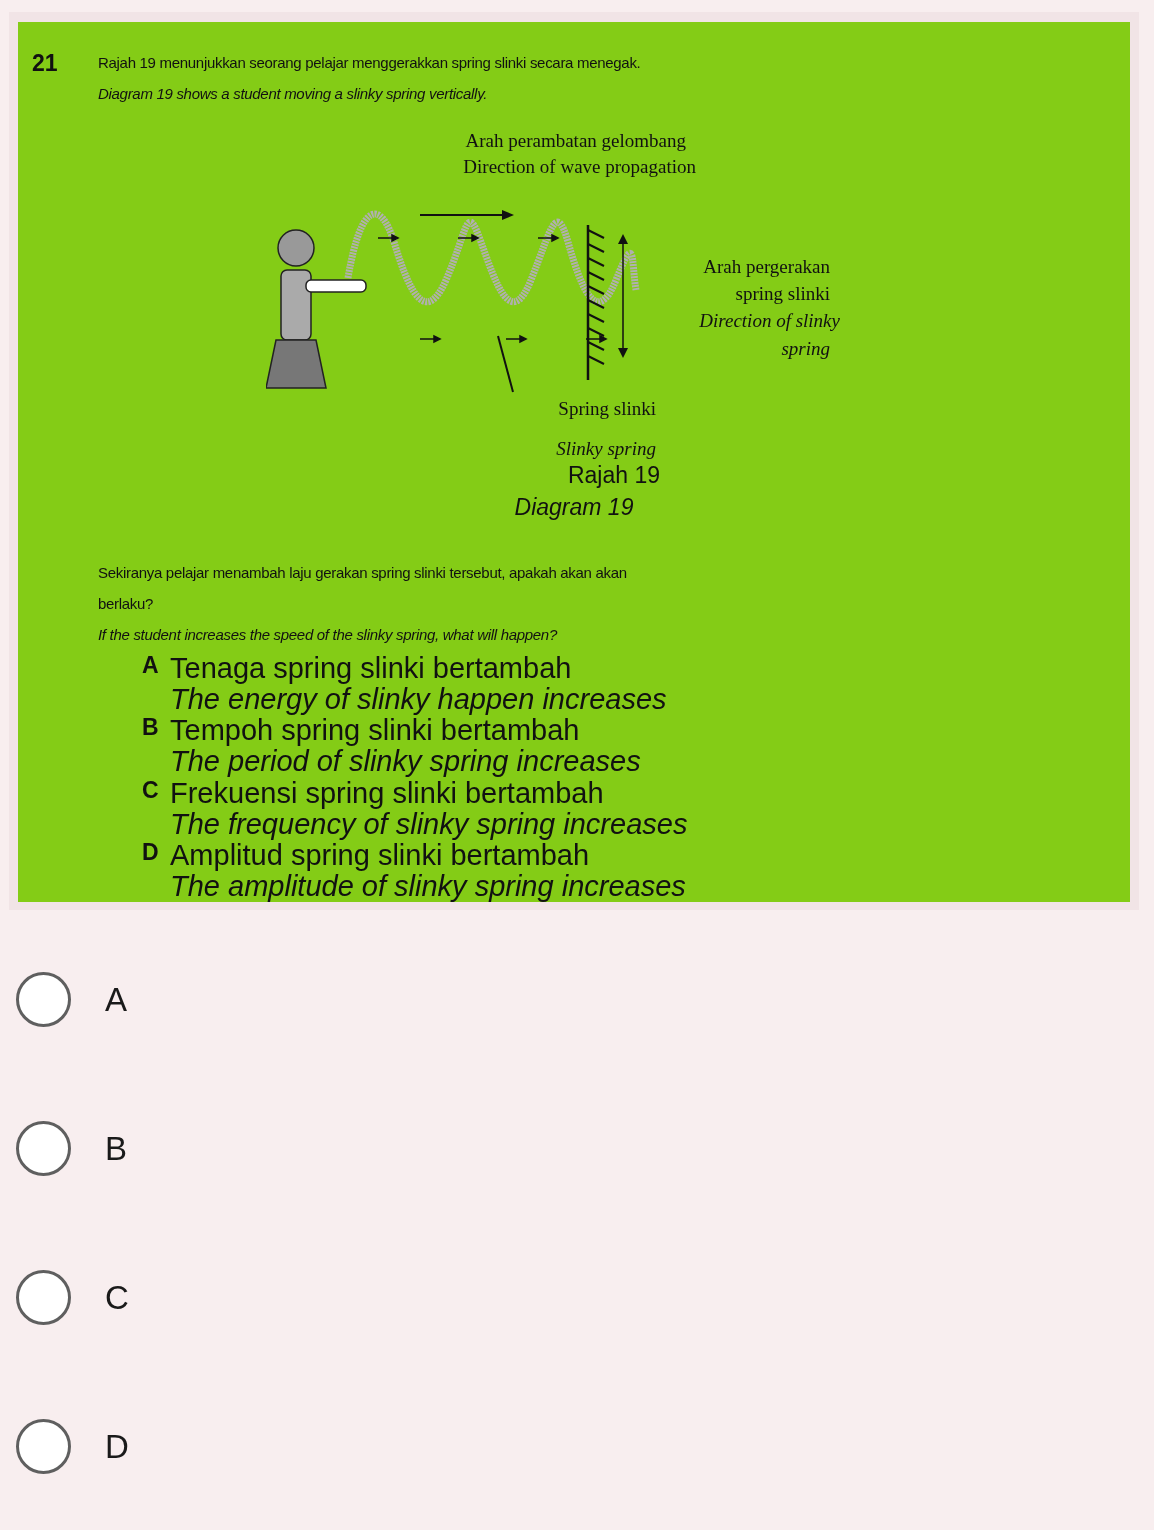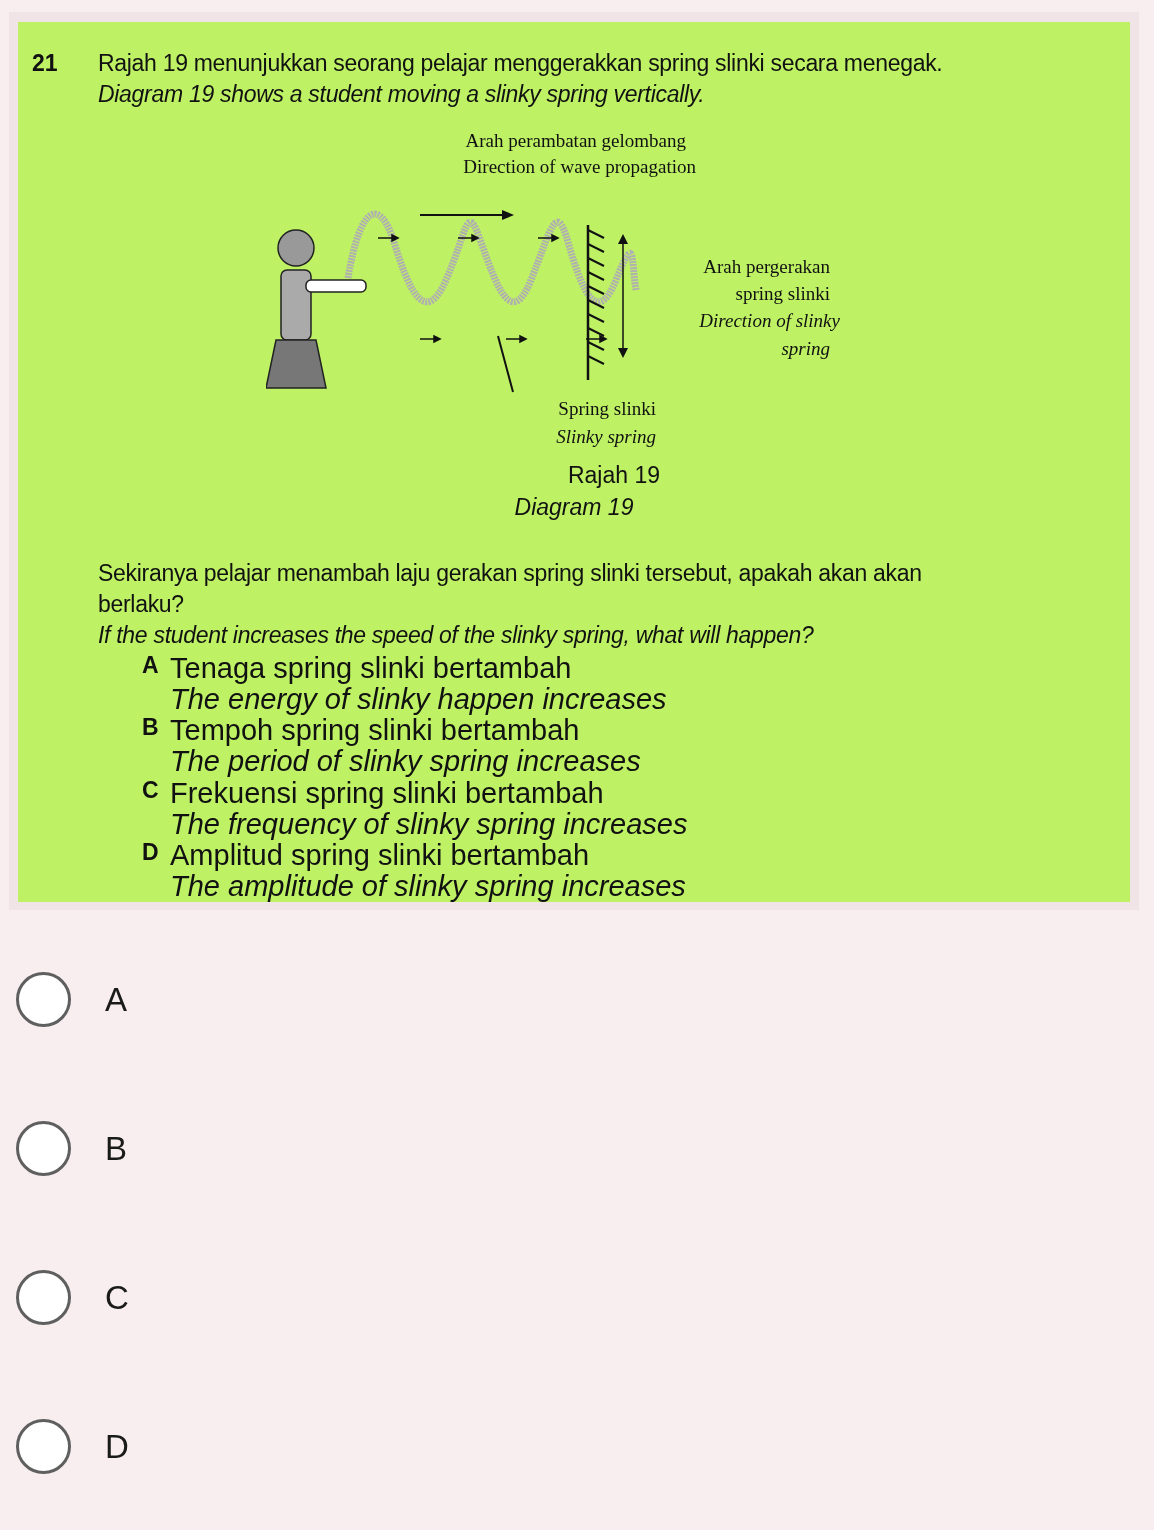--- a/index.html
+++ b/index.html
@@ -9,23 +9,23 @@
     font-family:"Liberation Sans", sans-serif;
     color:#111;
     position:relative;
   }
   .frame {
     position:absolute; left:9px; top:12px; width:1130px; height:898px;
     background:#f1e4e6;
   }
   .card {
     position:absolute; left:18px; top:22px; width:1112px; height:880px;
-    background:#bef264;
+    background:#84cc16;
   }
-  .q-line { position:absolute; font-size:23px; line-height:30px; white-space:nowrap; letter-spacing:-0.3px; }
+  .q-line { position:absolute; font-size:15px; line-height:30px; white-space:nowrap; letter-spacing:-0.3px; }
   .q-num { position:absolute; left:14px; top:28px; font-weight:bold; font-size:23px; }
   .it { font-style:italic; }
   .diagram { position:absolute; left:248px; top:108px; width:660px; height:330px; }
   .dlabel { position:absolute; font-family:"Liberation Serif", serif; font-size:19px; white-space:nowrap; text-align:right; }
   .caption { position:absolute; font-size:23px; width:1112px; text-align:center; left:0; }
   .opt-letter { position:absolute; left:124px; font-weight:bold; font-size:23px; }
   .opt-text { position:absolute; left:152px; font-size:29px; white-space:nowrap; }
   .choice {
     position:absolute; left:16px; display:flex; align-items:center; cursor:pointer;
   }
@@ -94,21 +94,21 @@
 
       <line x1="357" y1="110" x2="357" y2="222" stroke="#111" stroke-width="1.5"></line>
       <polygon points="357,104 352,114 362,114" fill="#111"></polygon>
       <polygon points="357,228 352,218 362,218" fill="#111"></polygon>
     </svg>
     <span class="dlabel" style="left:368px;top:126px;width:196px;">Arah pergerakan</span>
     <span class="dlabel" style="left:368px;top:153px;width:196px;">spring slinki</span>
     <span class="dlabel it" style="left:358px;top:180px;width:216px;">Direction of slinky</span>
     <span class="dlabel it" style="left:368px;top:208px;width:196px;">spring</span>
     <span class="dlabel" style="left:190px;top:268px;width:200px;">Spring slinki</span>
-    <span class="dlabel it" style="left:190px;top:296px;width:200px;">Slinky spring</span>
+    <span class="dlabel it" style="left:190px;top:308px;width:200px;">Slinky spring</span>
   </div>
 
   <span class="caption" style="top:440px;margin-left:40px;">Rajah 19</span>
   <span class="caption it" style="top:472px;">Diagram 19</span>
 
   <span class="q-line" style="left:80px;top:536px;">Sekiranya pelajar menambah laju gerakan spring slinki tersebut, apakah akan akan</span>
   <span class="q-line" style="left:80px;top:567px;">berlaku?</span>
   <span class="q-line it" style="left:80px;top:598px;">If the student increases the speed of the slinky spring, what will happen?</span>
 
   <span class="opt-letter" style="top:630px;">A</span>

